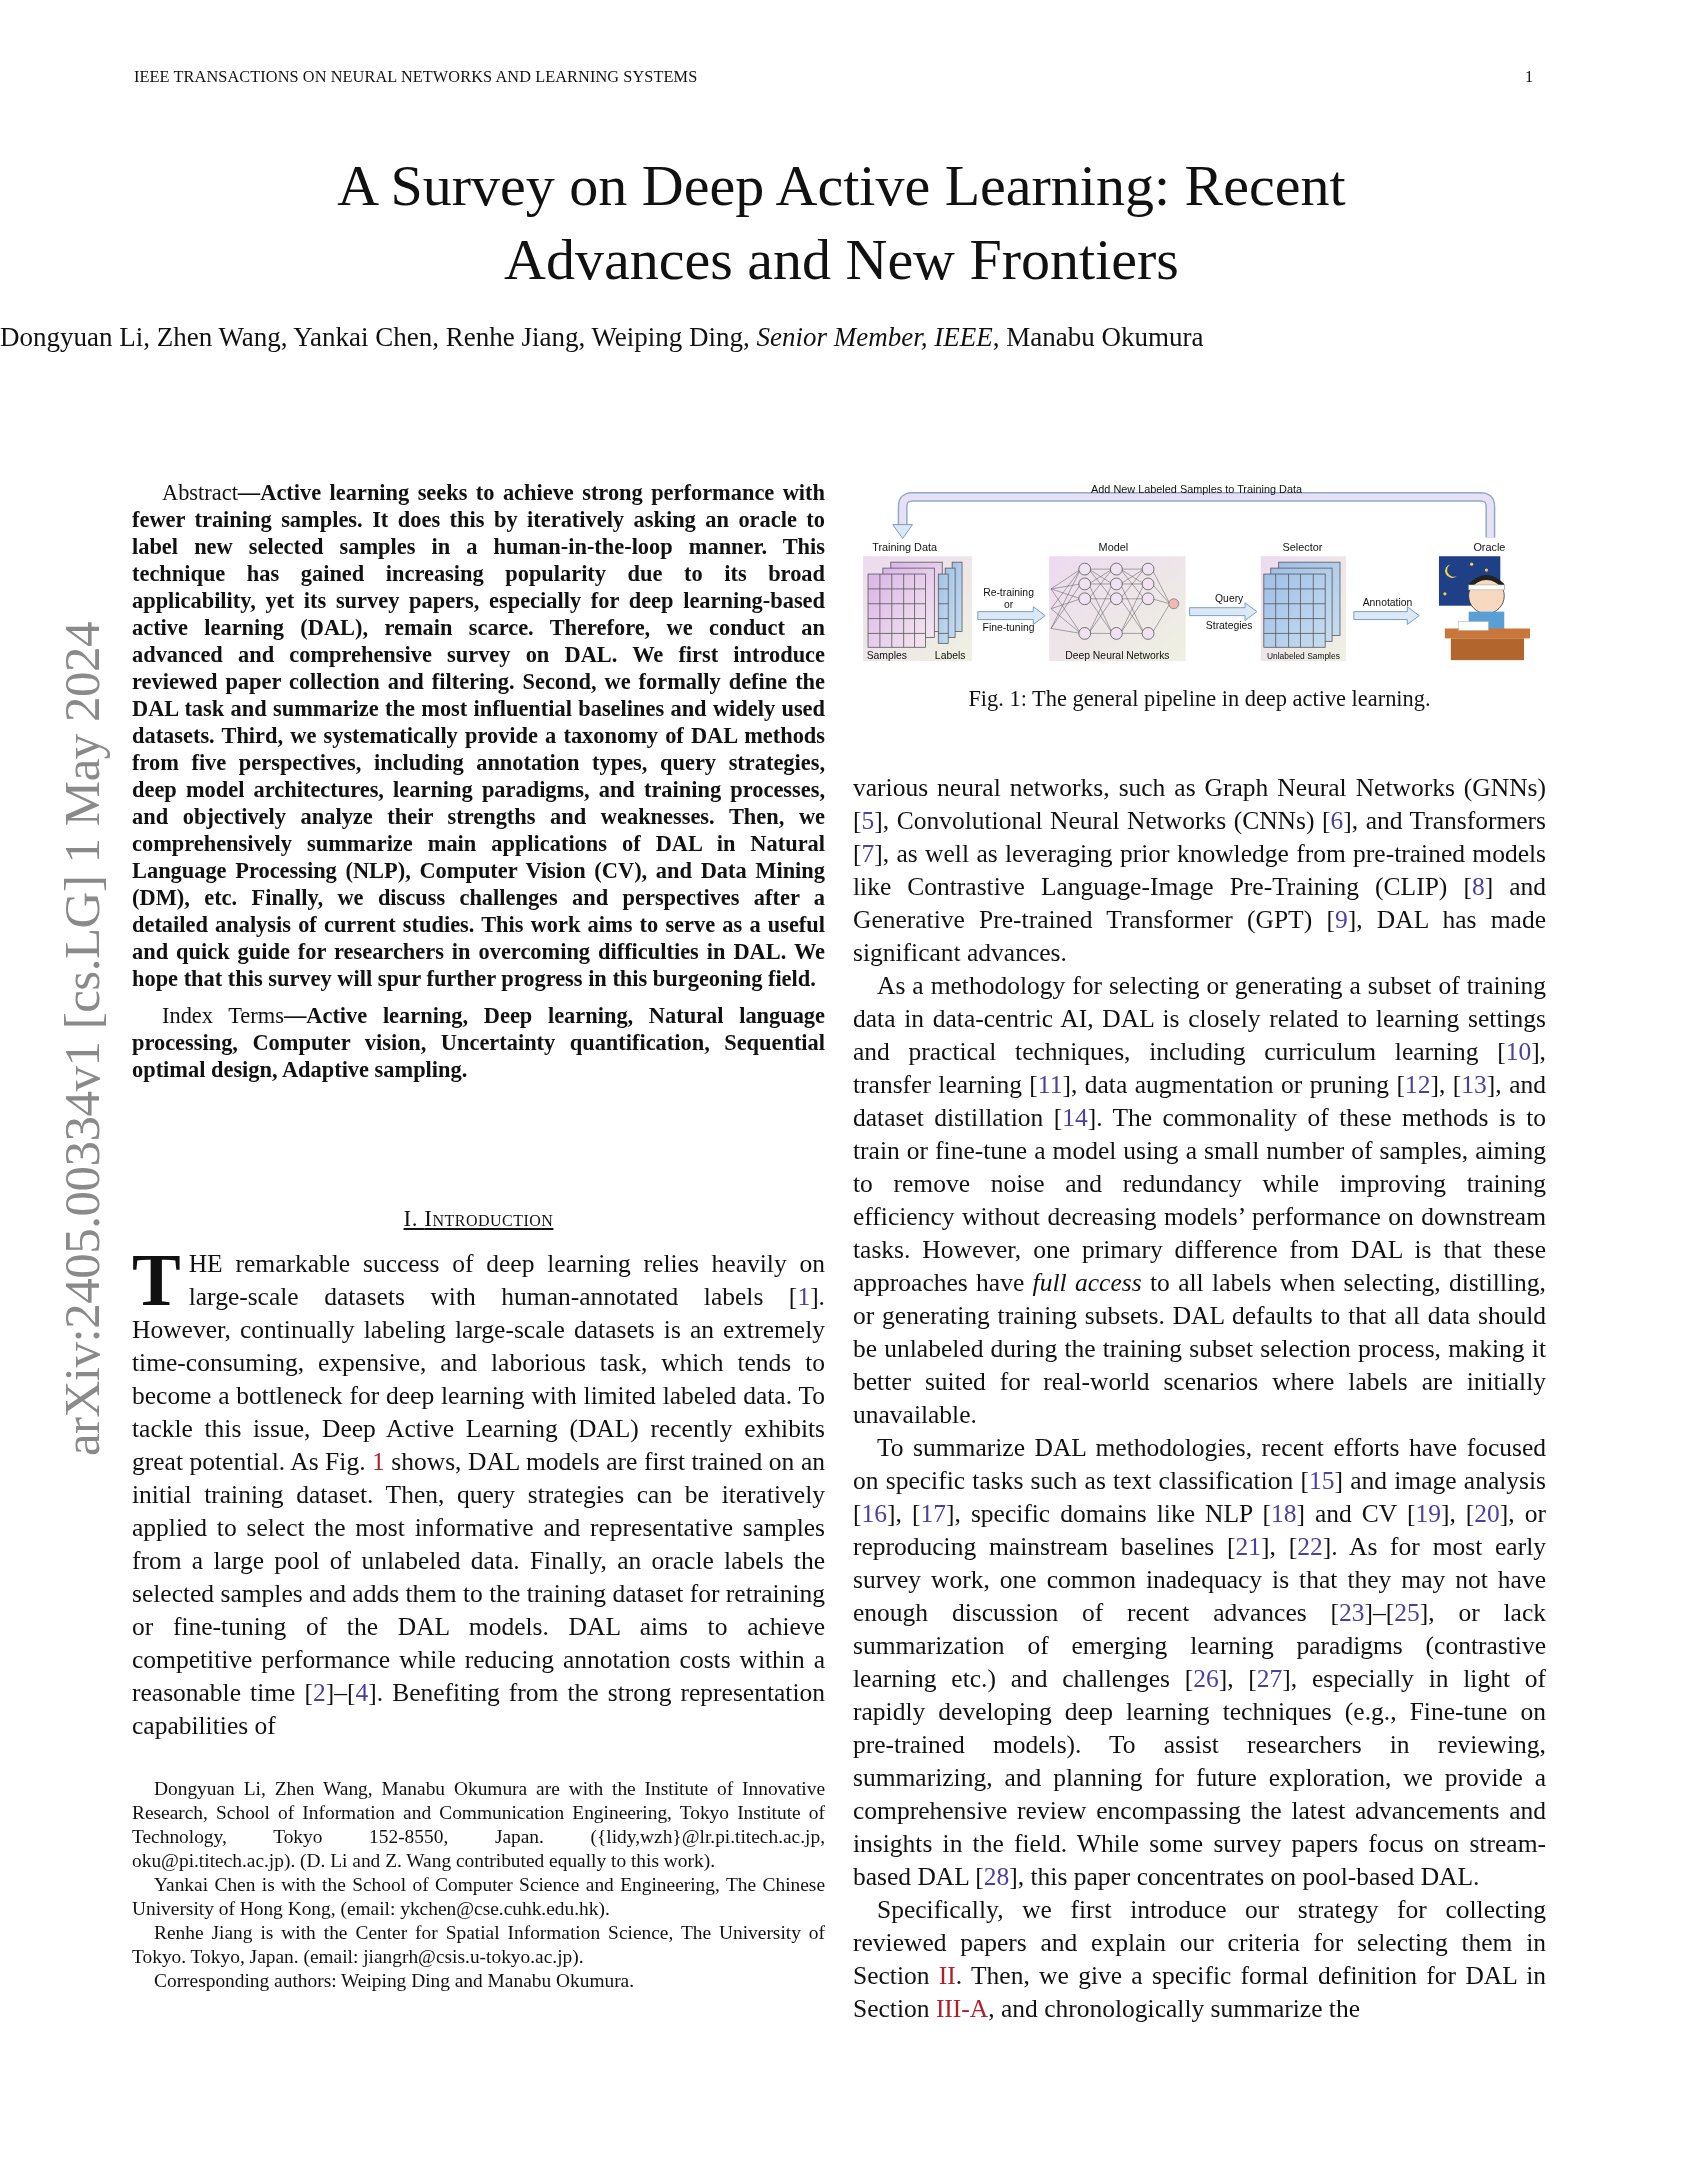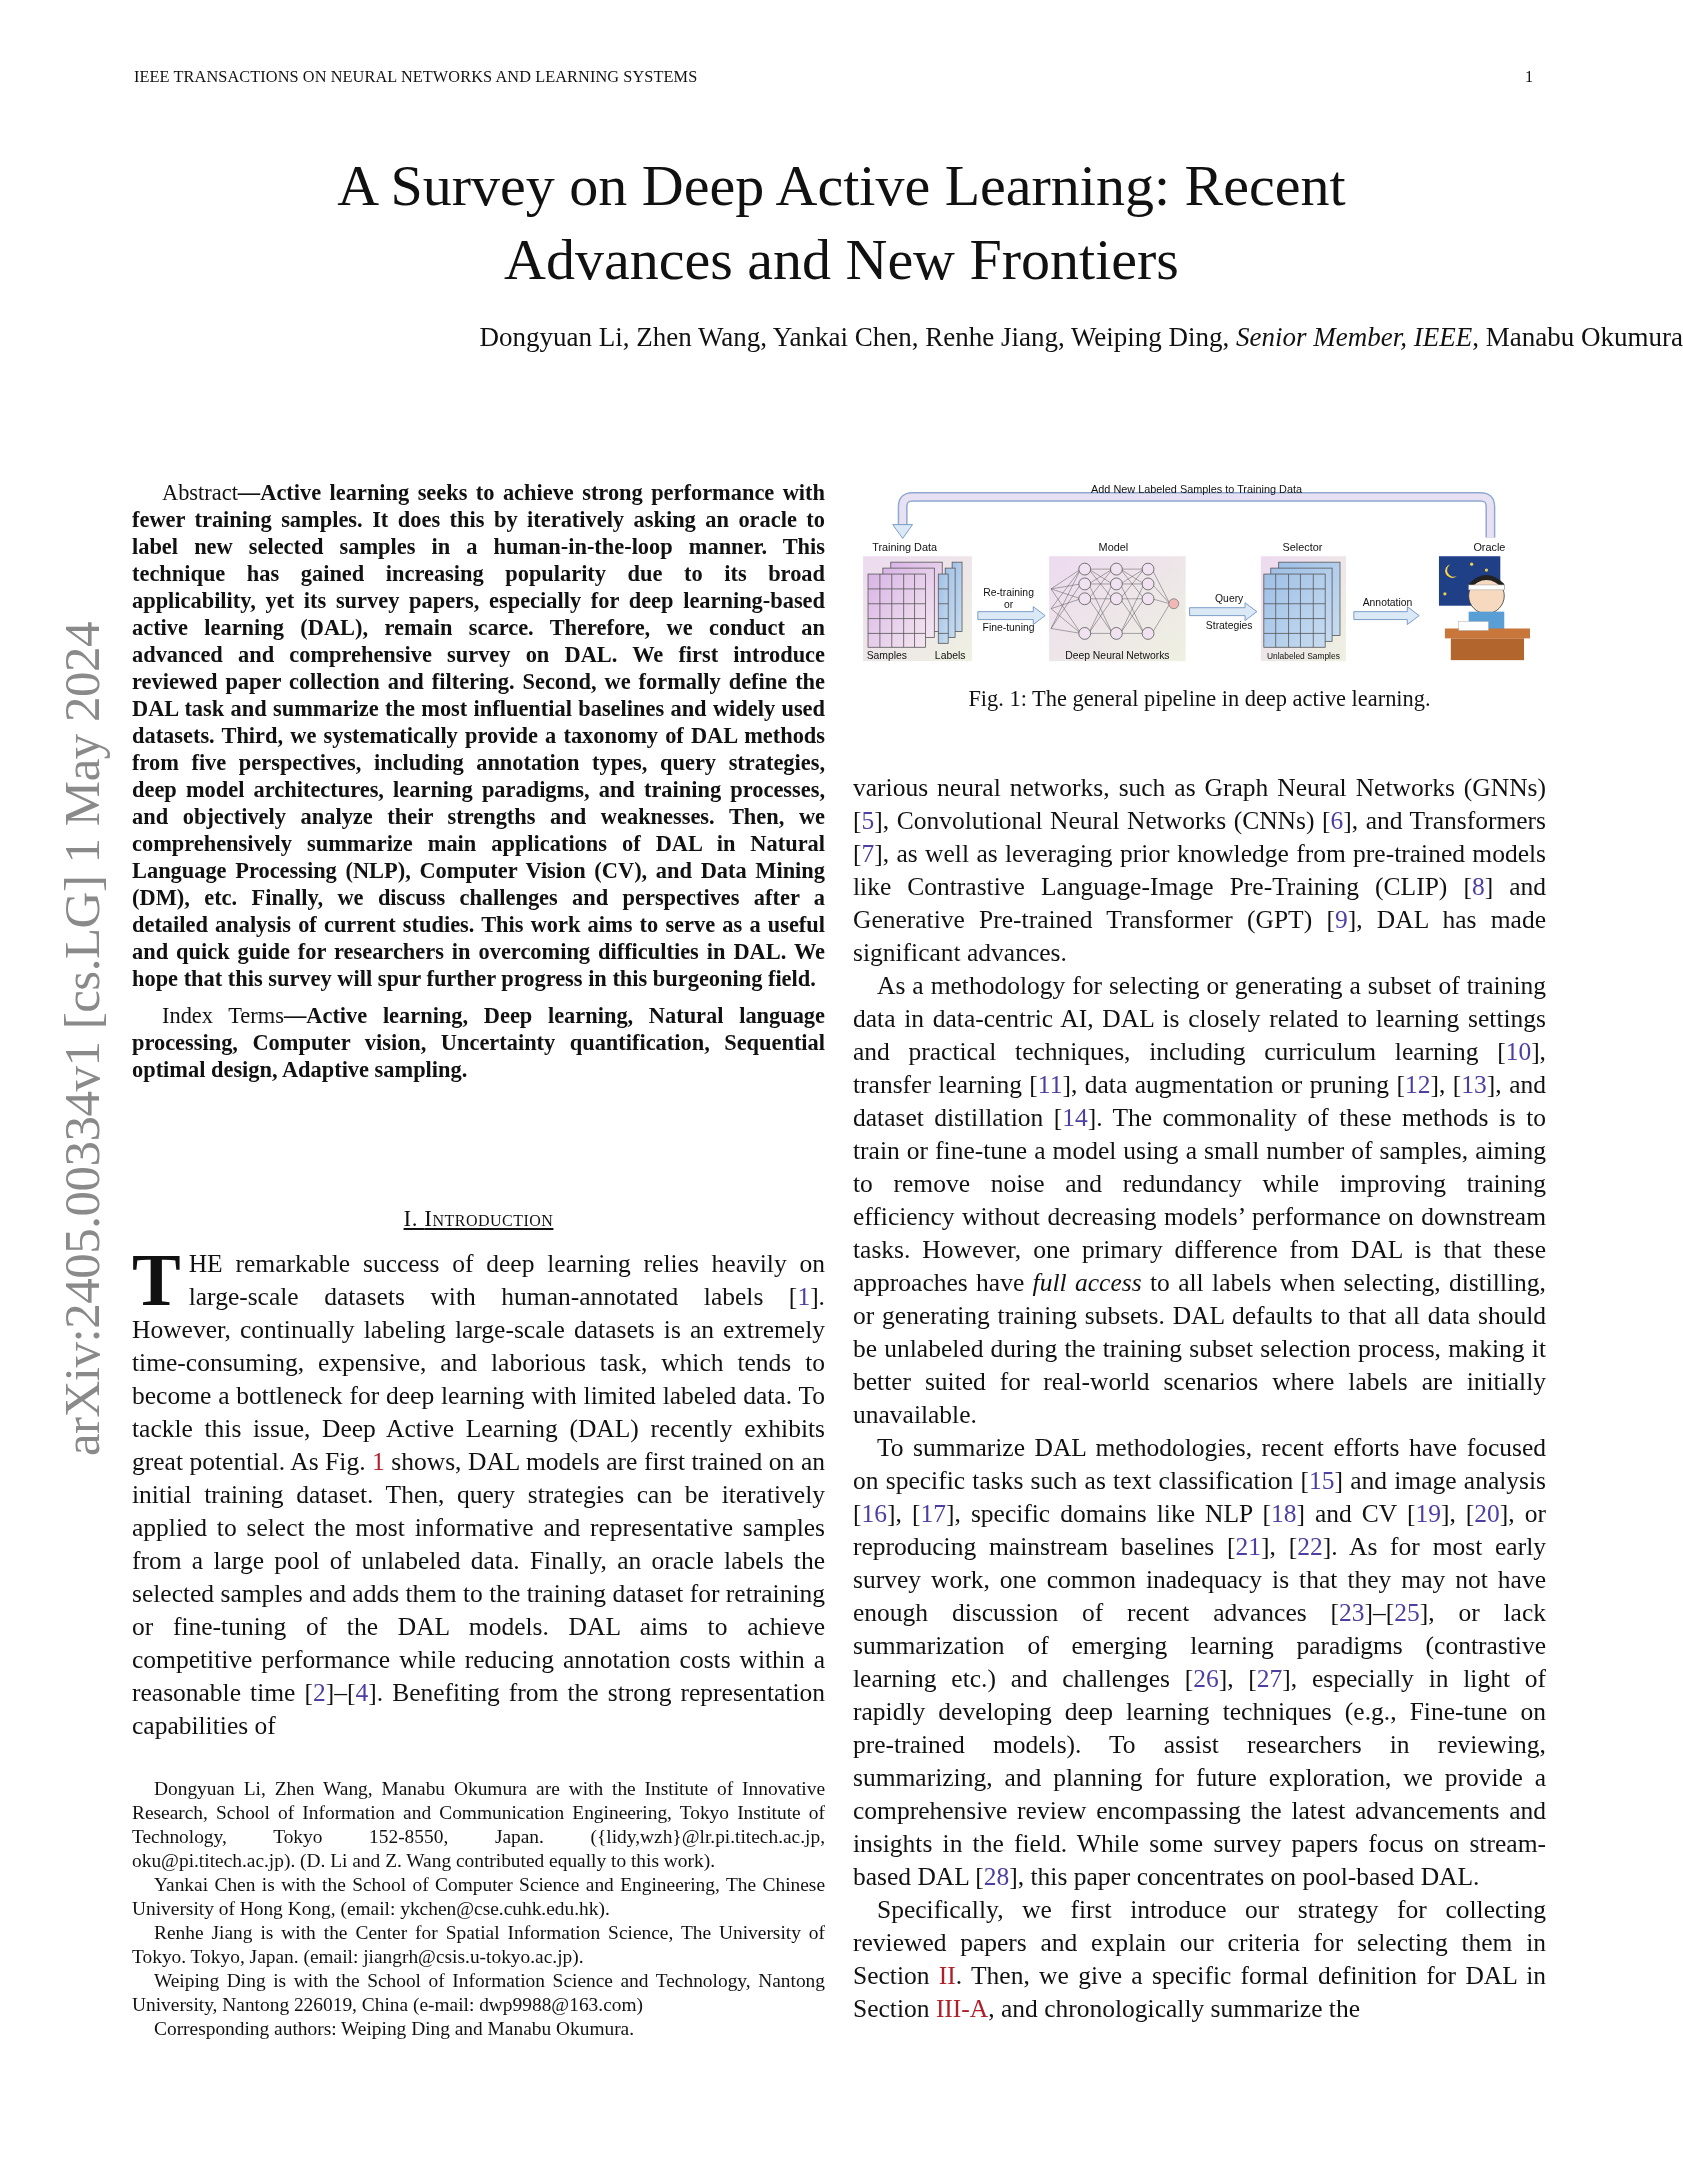--- a/index.html
+++ b/index.html
@@ -2,21 +2,21 @@
 <html><head>
 <meta charset="utf-8">
 <style>
   html, body { margin: 0; padding: 0; background: #ffffff; }
   body { width: 1683px; height: 2178px; position: relative; overflow: hidden;
          font-family: "Liberation Serif", "DejaVu Serif", serif; color: #111; }
   .abs { position: absolute; }
   .running-head { left: 134px; top: 67px; font-size: 16.3px; letter-spacing: 0.1px; }
   .page-num { left: 1525px; top: 67px; font-size: 16.3px; }
   .title { left: 0; width: 1683px; top: 149px; text-align: center; font-size: 58px; line-height: 74px; }
-  .authors { left: 0; width: 1683px; top: 322px; text-align: right; font-size: 27px; }
+  .authors { left: 0; width: 1683px; top: 322px; text-align: left; font-size: 27px; }
   .authors i { font-style: italic; }
   .stamp { left: 51px; top: 549px; width: 61px; height: 980px; }
   .stamp span { position: absolute; left: 50%; top: 50%; transform: translate(-50%,-50%) rotate(-90deg);
                 white-space: nowrap; font-size: 51px; color: #8a8a8a; letter-spacing: -0.5px; }
   .col-left { left: 132px; width: 693px; }
   .col-right { left: 853px; width: 693px; }
   .abstract { top: 479px; font-size: 22.4px; line-height: 27px; font-weight: bold; text-align: justify; }
   .abstract p { margin: 0; text-indent: 30px; }
   .abstract .label { font-weight: normal; }
   .index-terms { margin-top: 10px !important; }
@@ -176,16 +176,15 @@
   <p class="noindent"><span>various neural networks, such as Graph Neural Networks (GNNs) [</span><a class="cite">5</a><span>], Convolutional Neural Networks (CNNs) [</span><a class="cite">6</a><span>], and Transformers [</span><a class="cite">7</a><span>], as well as leveraging prior knowledge from pre-trained models like Contrastive Language-Image Pre-Training (CLIP) [</span><a class="cite">8</a><span>] and Generative Pre-trained Transformer (GPT) [</span><a class="cite">9</a><span>], DAL has made significant advances.</span></p>
   <p><span>As a methodology for selecting or generating a subset of training data in data-centric AI, DAL is closely related to learning settings and practical techniques, including curriculum learning [</span><a class="cite">10</a><span>], transfer learning [</span><a class="cite">11</a><span>], data augmentation or pruning [</span><a class="cite">12</a><span>], [</span><a class="cite">13</a><span>], and dataset distillation [</span><a class="cite">14</a><span>]. The commonality of these methods is to train or fine-tune a model using a small number of samples, aiming to remove noise and redundancy while improving training efficiency without decreasing models’ performance on downstream tasks. However, one primary difference from DAL is that these approaches have </span><i>full access</i><span> to all labels when selecting, distilling, or generating training subsets. DAL defaults to that all data should be unlabeled during the training subset selection process, making it better suited for real-world scenarios where labels are initially unavailable.</span></p>
   <p><span>To summarize DAL methodologies, recent efforts have focused on specific tasks such as text classification [</span><a class="cite">15</a><span>] and image analysis [</span><a class="cite">16</a><span>], [</span><a class="cite">17</a><span>], specific domains like NLP [</span><a class="cite">18</a><span>] and CV [</span><a class="cite">19</a><span>], [</span><a class="cite">20</a><span>], or reproducing mainstream baselines [</span><a class="cite">21</a><span>], [</span><a class="cite">22</a><span>]. As for most early survey work, one common inadequacy is that they may not have enough discussion of recent advances [</span><a class="cite">23</a><span>]–[</span><a class="cite">25</a><span>], or lack summarization of emerging learning paradigms (contrastive learning etc.) and challenges [</span><a class="cite">26</a><span>], [</span><a class="cite">27</a><span>], especially in light of rapidly developing deep learning techniques (e.g., Fine-tune on pre-trained models). To assist researchers in reviewing, summarizing, and planning for future exploration, we provide a comprehensive review encompassing the latest advancements and insights in the field. While some survey papers focus on stream-based DAL [</span><a class="cite">28</a><span>], this paper concentrates on pool-based DAL.</span></p>
   <p><span>Specifically, we first introduce our strategy for collecting reviewed papers and explain our criteria for selecting them in Section </span><a class="xref">II</a><span>. Then, we give a specific formal definition for DAL in Section </span><a class="xref">III-A</a><span>, and chronologically summarize the</span></p>
 </div>
 
 <div class="abs col-left footnotes">
   <p>Dongyuan Li, Zhen Wang, Manabu Okumura are with the Institute of Innovative Research, School of Information and Communication Engineering, Tokyo Institute of Technology, Tokyo 152-8550, Japan. ({lidy,wzh}@lr.pi.titech.ac.jp, oku@pi.titech.ac.jp). (D. Li and Z. Wang contributed equally to this work).</p>
   <p>Yankai Chen is with the School of Computer Science and Engineering, The Chinese University of Hong Kong, (email: ykchen@cse.cuhk.edu.hk).</p>
   <p>Renhe Jiang is with the Center for Spatial Information Science, The University of Tokyo. Tokyo, Japan. (email: jiangrh@csis.u-tokyo.ac.jp).</p>
-  <p>Weiping Ding is with the School of Information Science and Technology, Nantong University, Nantong 226019, China (e-mail: dwp9988@163.com)</p>
   <p>Corresponding authors: Weiping Ding and Manabu Okumura.</p>
 </div>
 
 
 </body></html>

